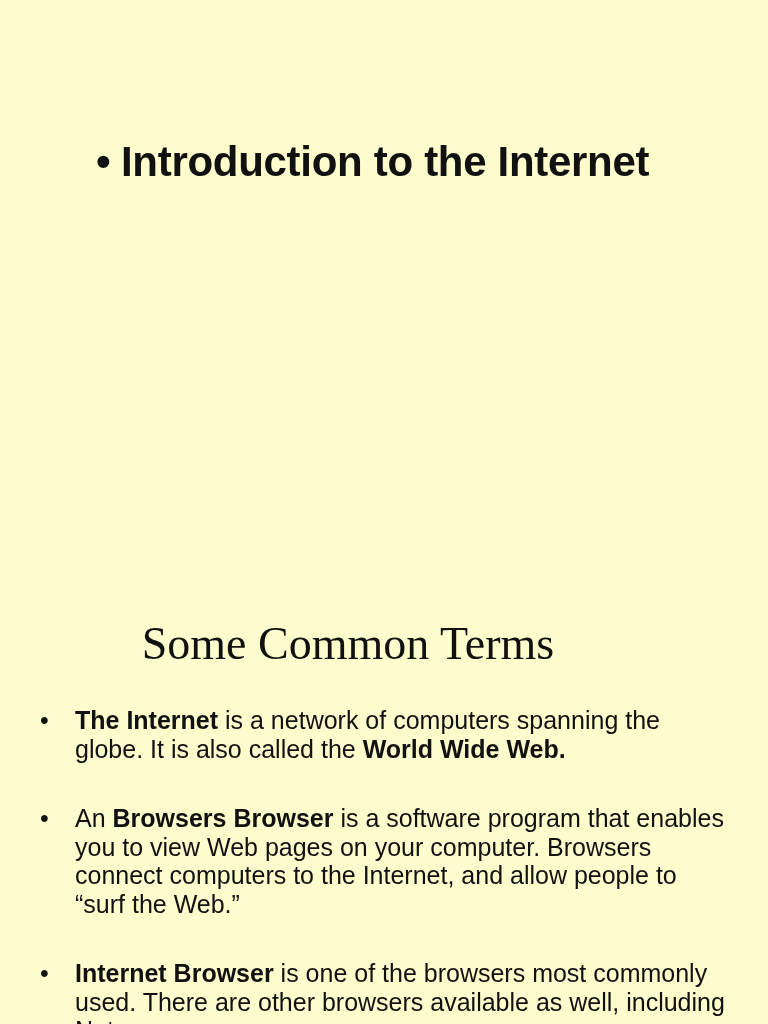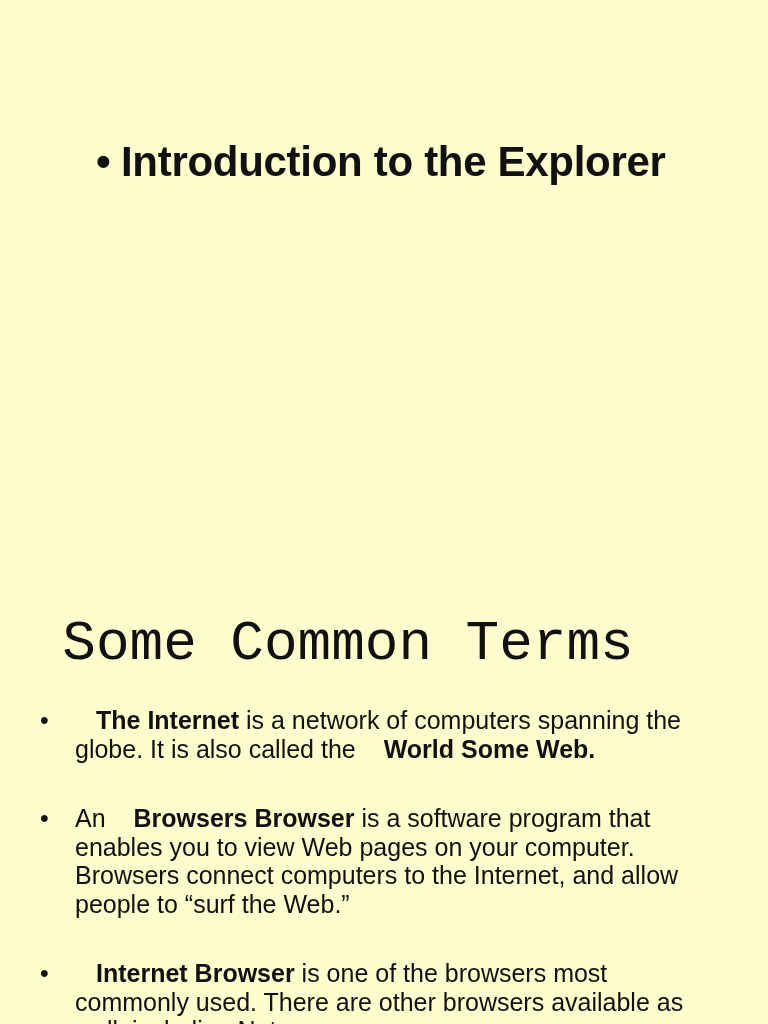--- a/index.html
+++ b/index.html
@@ -53,23 +53,23 @@
     white-space: nowrap;
   }
 
   
   .section-heading {
     position: absolute;
     left: 0;
     top: 614px;
     width: 696px;
     text-align: center;
-    font-family: Liberation Mono, monospace;
+    font-family: Liberation Serif, serif;
     font-weight: normal;
-    font-size: 56px;
+    font-size: 46px;
     line-height: 60px;
     color: #111111;
   }
 
   
   .body-list {
     position: absolute;
     left: 40px;
     top: 706px;
     width: 688px;
@@ -93,42 +93,41 @@
   }
   .bullet-text {
     flex: 1 1 auto;
     font-family: "Liberation Sans", sans-serif;
     font-size: 25px;
     line-height: 28.5px;
     color: #111111;
   }
   .bullet-text b {
     font-weight: bold;
-    margin-left: 21px;
   }
 </style>
 </head>
 <body style="background: rgb(253, 252, 204);">
 
 <div class="slide" style="background: rgb(253, 252, 204); color: rgb(17, 17, 17);">
 
   <div class="title-block">
     <div class="title-row">
       <span class="title-bullet">•</span>
-      <span class="title-text">Introduction to the Explorer</span>
+      <span class="title-text">Introduction to the Internet</span>
     </div>
   </div>
 
   <div class="section-heading">Some Common Terms</div>
 
   <div class="body-list">
 
     <div class="bullet-item">
       <span class="bullet-dot">•</span>
-      <span class="bullet-text"><b>The Internet</b><span> is a network of computers spanning the globe. It is also called the </span><b>World Some Web.</b></span>
+      <span class="bullet-text"><b>The Internet</b><span> is a network of computers spanning the globe. It is also called the </span><b>World Wide Web.</b></span>
     </div>
 
     <div class="bullet-item">
       <span class="bullet-dot">•</span>
       <span class="bullet-text"><span>An </span><b>Browsers Browser</b><span> is a software program that enables you to view Web pages on your computer. Browsers connect computers to the Internet, and allow people to “surf the Web.”</span></span>
     </div>
 
     <div class="bullet-item">
       <span class="bullet-dot">•</span>
       <span class="bullet-text"><b>Internet Browser</b><span> is one of the browsers most commonly used. There are other browsers available as well, including Net</span></span>

